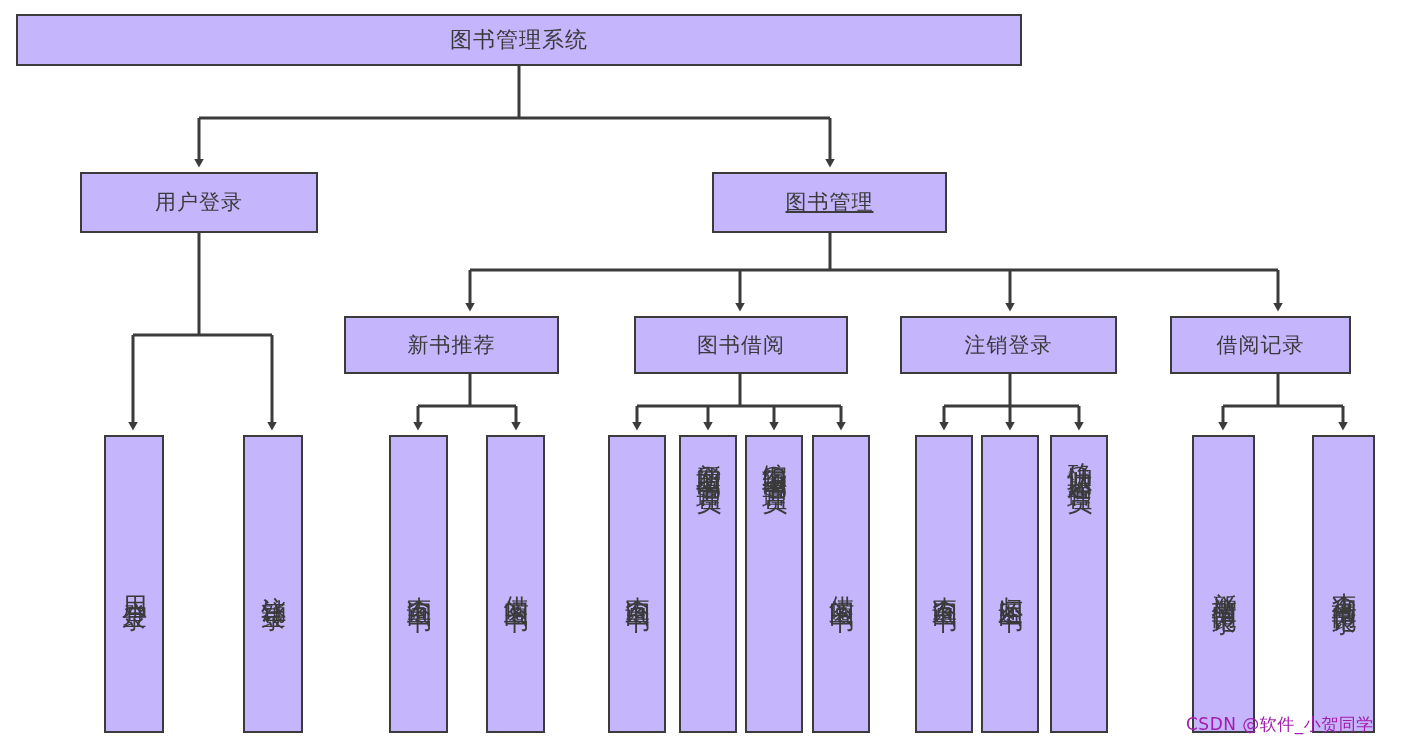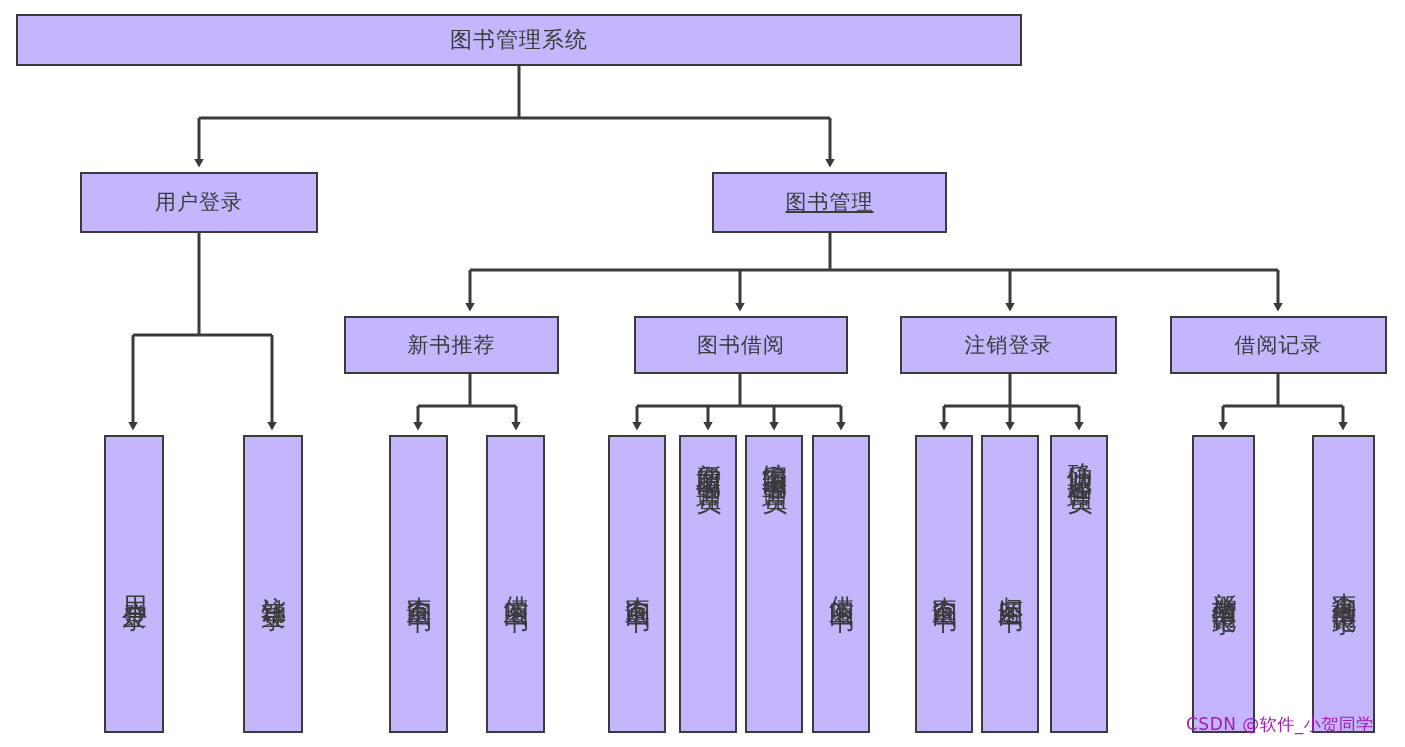--- a/index.html
+++ b/index.html
@@ -37,21 +37,21 @@
 
   
   #box-l1-0{left:80px;top:172px;width:238px;height:61px;}
   #box-l1-1{left:712px;top:172px;width:235px;height:61px;text-decoration:underline;}
 
   
   .l2{top:316px;height:58px;}
   #box-l2-0{left:344px;width:215px;}
   #box-l2-1{left:634px;width:214px;}
   #box-l2-2{left:900px;width:217px;}
-  #box-l2-3{left:1170px;width:217px;}
+  #box-l2-3{left:1170px;width:181px;}
 
   
   .leaf{
     top:435px;height:298px;
     align-items:flex-start;
     justify-content:center;
     padding-top:6px;
   }
   .leaf .lbl{
     writing-mode:vertical-rl;

